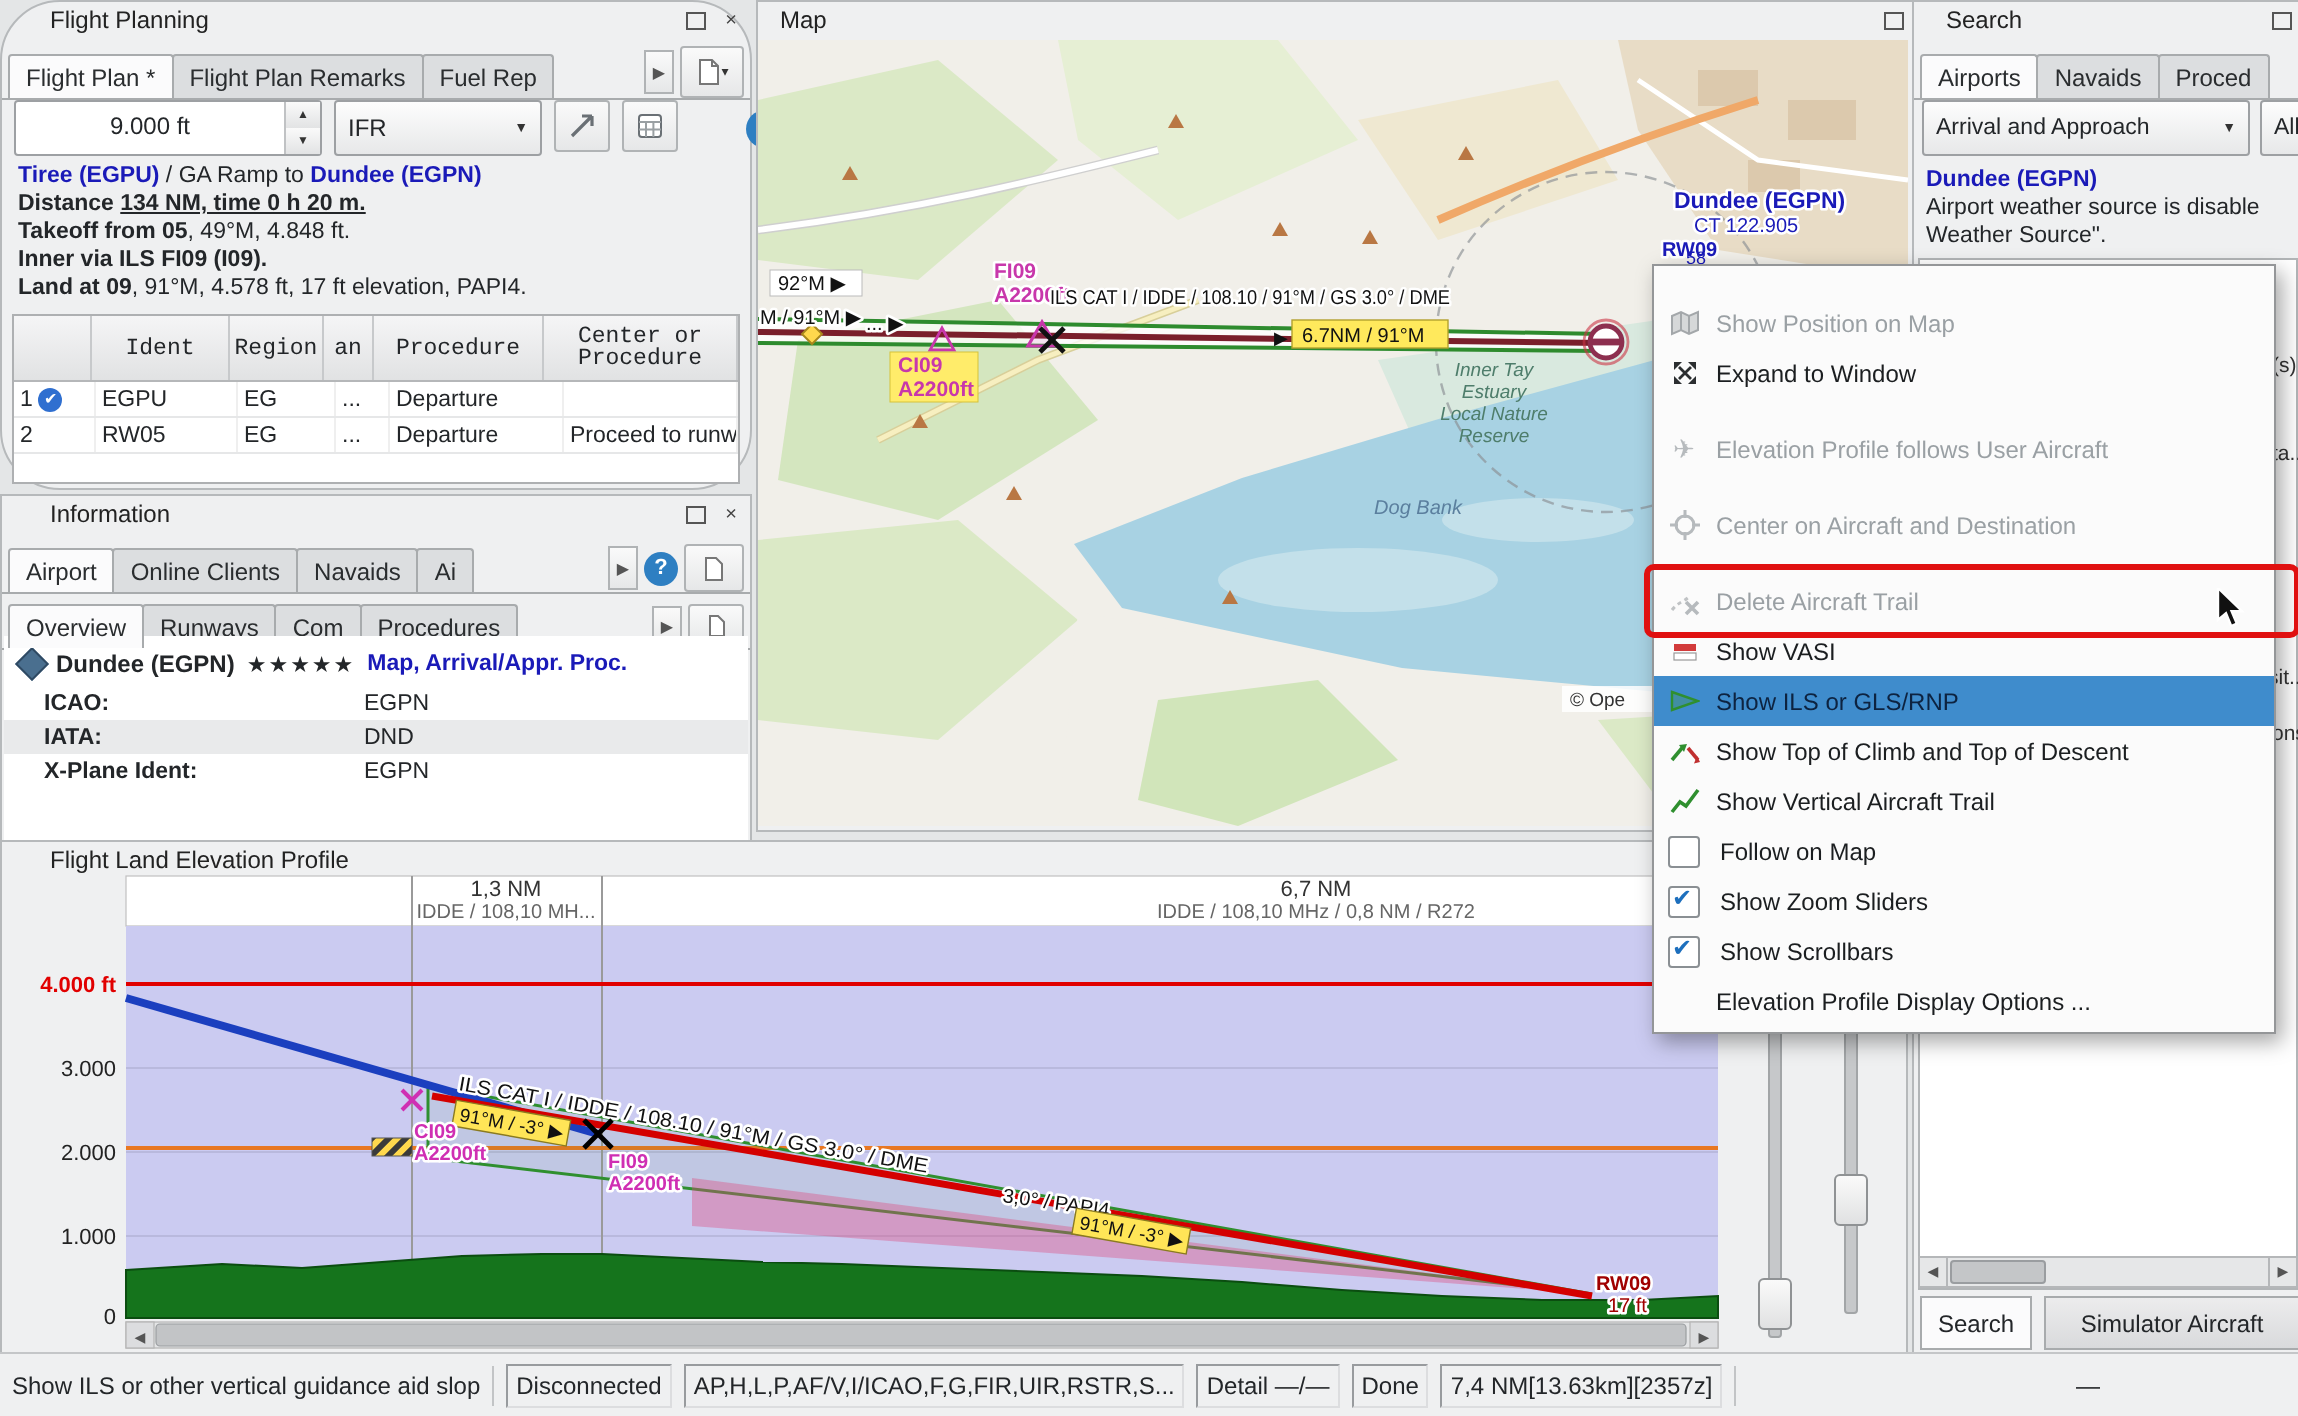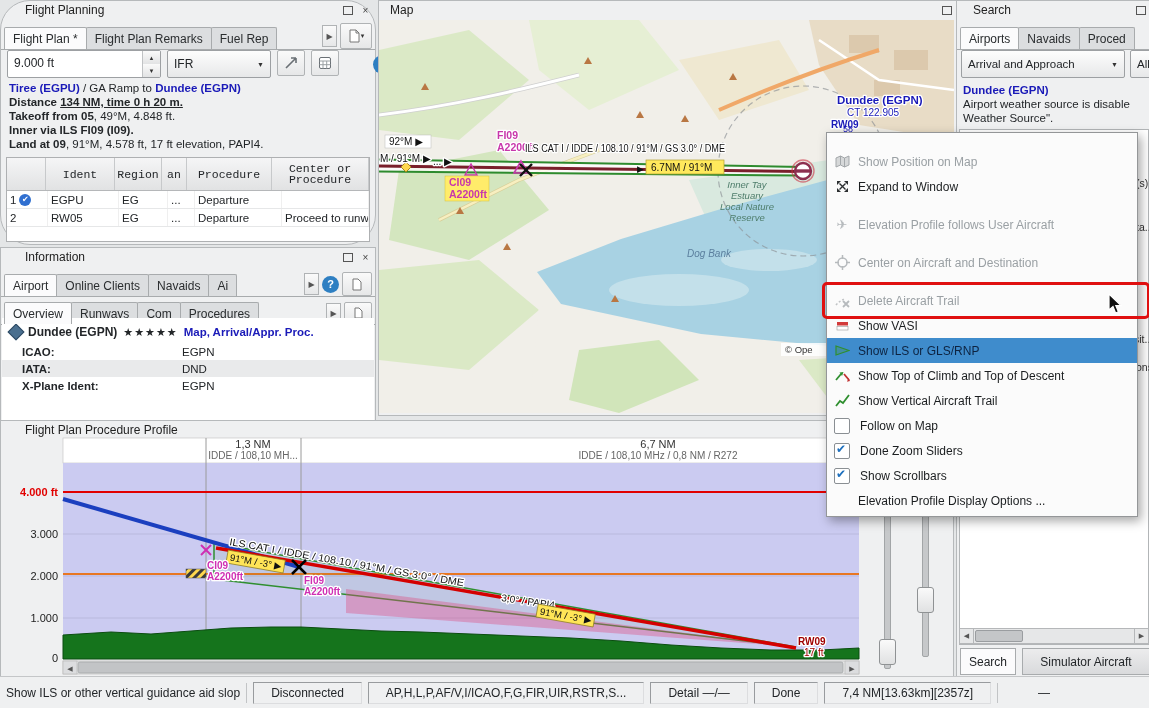--- a/index.html
+++ b/index.html
@@ -50,21 +50,21 @@
          box-shadow:3px 4px 10px rgba(0,0,0,.35);padding:3px 0;z-index:50;font-size:12px;}
   .mi{height:25px;display:flex;align-items:center;gap:8px;padding:0 12px 0 7px;color:#1b1e20;}
   .mi.dis{color:#9aa0a4;margin-top:13px;}
   .mi.hl{background:#3f8ccc;color:#0d2340;}
   .mi .ic{width:16px;height:16px;flex:none;display:flex;align-items:center;justify-content:center;}
   .cb{width:14px;height:14px;border:1px solid #8a8f93;background:#fff;border-radius:2px;position:relative;flex:none;margin-right:2px;}
   .cb.ck::after{content:"✔";position:absolute;left:1px;top:-2px;font-size:12px;color:#1d6fbd;}
   
   #statusbar{position:absolute;left:0;top:676px;width:1149px;height:32px;background:#eff0f1;
              border-top:1px solid #c4c6c8;display:flex;align-items:center;padding:0 6px;gap:6px;font-size:12px;}
-  .sbox{border:1px solid;border-color:#989b9e #dcdddf #dcdddf #989b9e;padding:3px 17px;white-space:nowrap;}
+  .sbox{border:1px solid;border-color:#989b9e #dcdddf #dcdddf #989b9e;padding:3px 4px;white-space:nowrap;}
   .ssep{width:1px;height:20px;background:#c2c4c6;}
   .smsg{white-space:nowrap;overflow:hidden;max-width:256px;flex:none;}
   
   #annot{position:absolute;left:822px;top:282px;width:322px;height:31px;border:3px solid #e01010;border-radius:5px;
          z-index:60;pointer-events:none;}
   
   .groove{position:absolute;width:5px;background:#c6c8ca;border:1px solid #a2a5a7;border-radius:2px;}
   .handle{position:absolute;width:15px;height:24px;background:linear-gradient(#fafafa,#e0e1e2);
           border:1px solid #8f9294;border-radius:3px;}
   svg text{font-family:"Liberation Sans","DejaVu Sans",sans-serif;}
@@ -91,21 +91,21 @@
       <span class="sarr">▶</span>
       <span class="icobtn" style="width:30px;">
         <svg width="13" height="14">
             <path d="M2 1 h6 l3 3 v9 H2 Z" fill="#fff" stroke="#777"></path>
             <path d="M8 1 v3 h3" fill="none" stroke="#777"></path>
           </svg>
         <span style="font-size:7px;color:#333;">▾</span>
       </span>
     </span>
   </div>
-  <div style="position:absolute;left:6px;top:49px;display:flex;gap:6px;">
+  <div style="position:absolute;left:6px;top:49px;display:flex;gap:6px;text-align:center;">
     <div class="spin" style="width:152px;">
       <span class="val">9.000 ft</span>
       <span class="btns">
           <div>▲</div>
           <div>▼</div>
         </span>
     </div>
     <div class="combo" style="width:90px;">
       <span>IFR</span>
       <span class="arr">▼</span>
@@ -366,21 +366,21 @@
   </div>
 
   <div style="position:absolute;left:3px;top:647px;display:flex;gap:6px;">
     <span style="width:54px;height:25px;border:1px solid #a8abad;background:#fbfbfc;display:flex;align-items:center;justify-content:center;">Search</span>
     <span style="width:126px;height:25px;border:1px solid #a8abad;background:linear-gradient(#ececed,#d9dadc);display:flex;align-items:center;justify-content:center;">Simulator Aircraft</span>
   </div>
 </div>
 
 <div class="dock" style="left:0;top:420px;width:952px;height:256px;">
   <div class="dtitle" style="padding-left:24px;position:absolute;left:0;top:0;z-index:2;">
-    <span>Flight Plan Procedure Profile</span>
+    <span>Flight Land Elevation Profile</span>
   </div>
   <svg width="950" height="254" viewBox="0 0 950 254" style="display:block;">
     <defs>
       <pattern id="hatch" width="6" height="6" patternTransform="rotate(45)" patternUnits="userSpaceOnUse">
         <rect width="6" height="6" fill="#ffd84d"></rect>
           <rect width="3" height="6" fill="#3a3a3a"></rect>
       </pattern>
     </defs>
 
     <rect x="62" y="17" width="796" height="25" fill="#ffffff" stroke="#c0c0c0" stroke-width="0.6"></rect>
@@ -535,21 +535,21 @@
         </svg>
       </span>
     <span>Show Vertical Aircraft Trail</span>
   </div>
   <div class="mi">
     <span class="cb"></span>
     <span>Follow on Map</span>
   </div>
   <div class="mi">
     <span class="cb ck"></span>
-    <span>Done Zoom Sliders</span>
+    <span>Show Zoom Sliders</span>
   </div>
   <div class="mi">
     <span class="cb ck"></span>
     <span>Show Scrollbars</span>
   </div>
   <div class="mi">
     <span class="ic"></span>
     <span>Elevation Profile Display Options ...</span>
   </div>
 </div>

